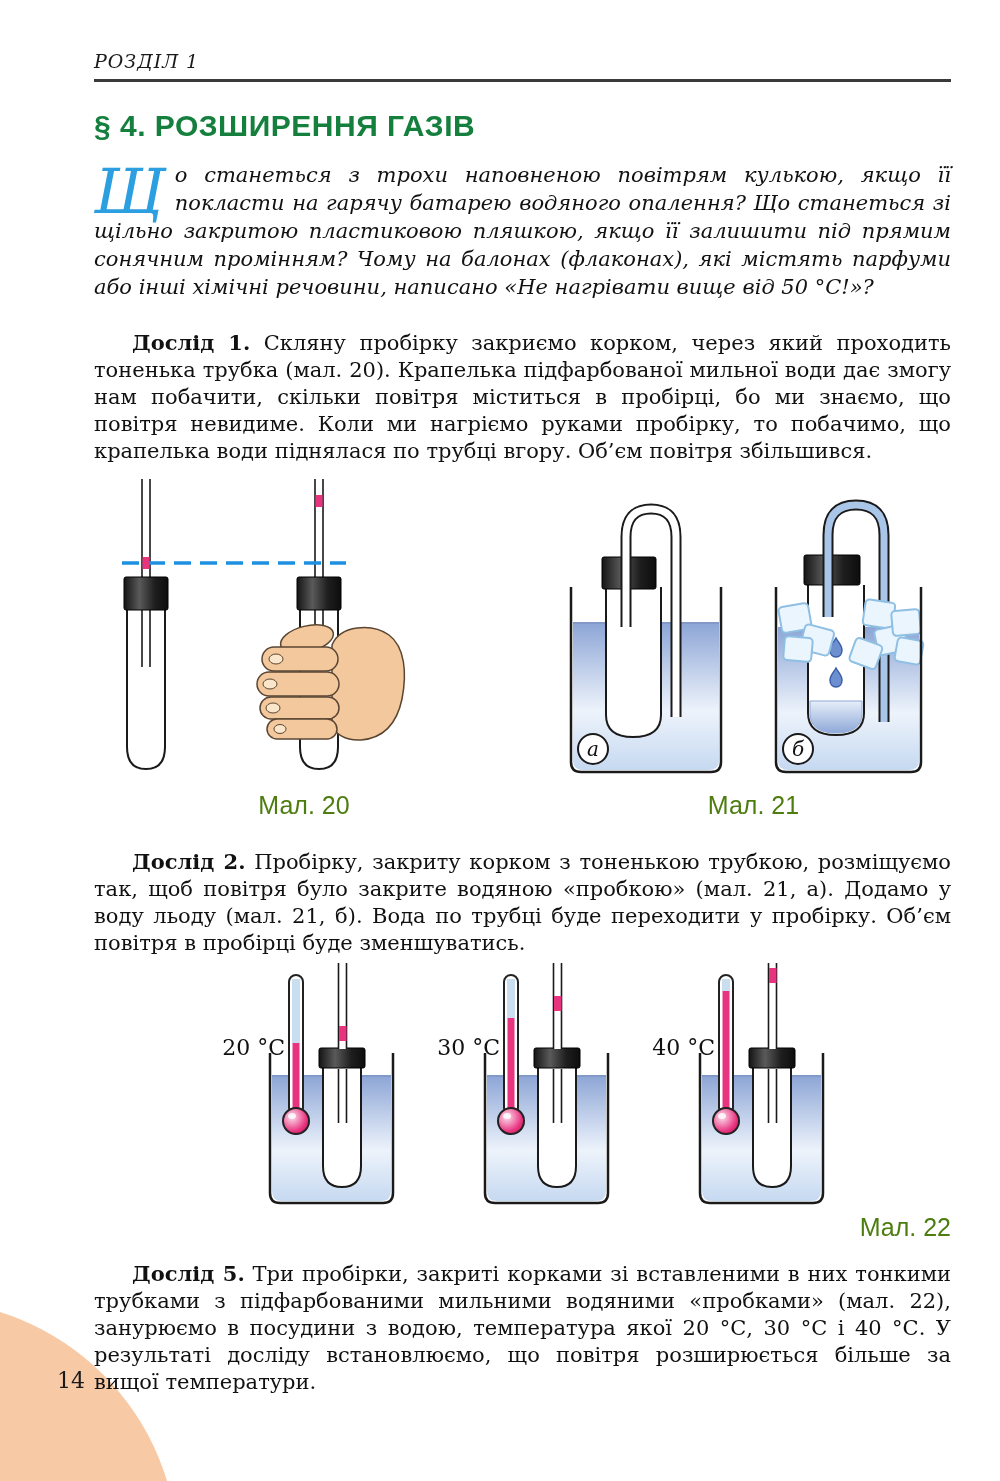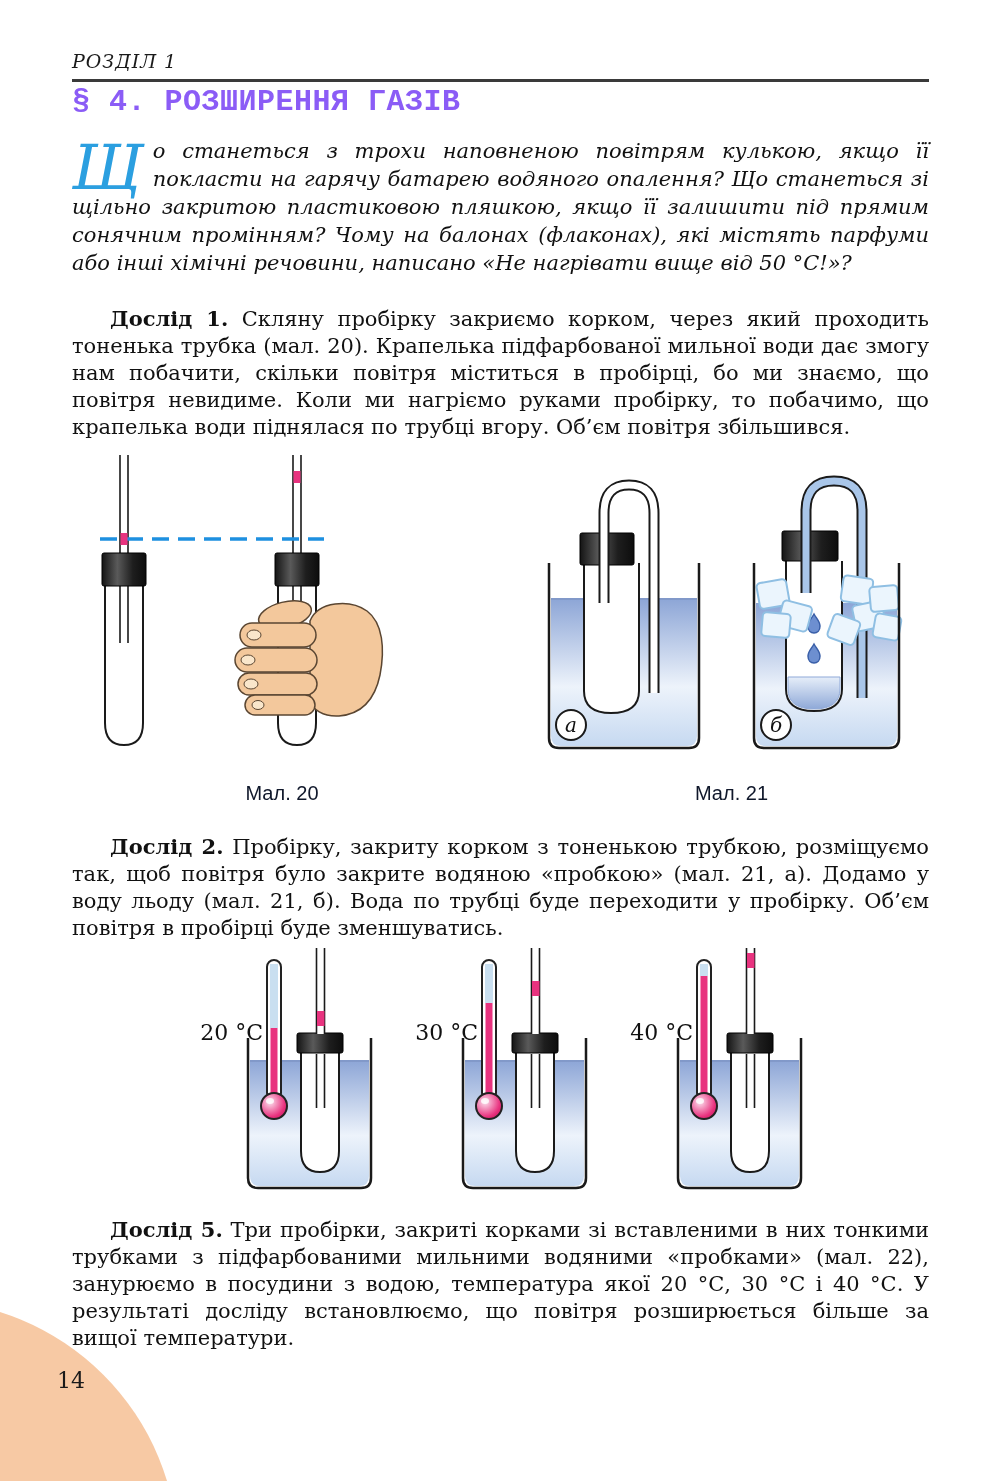--- a/index.html
+++ b/index.html
@@ -1,35 +1,35 @@
 <!DOCTYPE html>
 <html><head>
 <meta charset="utf-8">
 <style>
   html,body{margin:0;padding:0;background:#fff;}
   .page{position:relative;width:1000px;height:1481px;background:#fff;overflow:hidden;
         font-family:"DejaVu Serif",serif;color:#111;}
   .peach-circle{position:absolute;left:-332px;top:1300px;width:510px;height:510px;
         border-radius:50%;background:#f7c9a4;z-index:0;}
-  .content{position:absolute;left:72px;top:50px;width:857px;z-index:1;}
+  .content{position:absolute;left:94px;top:50px;width:857px;z-index:1;}
   .chapter{font-style:italic;font-size:19px;letter-spacing:1px;color:#1a1a1a;}
   .rule{border:none;border-top:3px solid #3a3a3a;margin:7px 0 0 0;}
-  .title{margin-top:3px;font-family:Liberation Mono, monospace;font-weight:bold;
-        font-size:30px;letter-spacing:0.5px;color:#8b5cf6;}
+  .title{margin-top:27px;font-family:Liberation Sans, sans-serif;font-weight:bold;
+        font-size:30px;letter-spacing:0.5px;color:#15803d;}
   .intro{margin-top:18px;font-style:italic;font-size:21px;line-height:28px;
         text-align:justify;font-weight:500;}
   .dropcap{float:left;font-size:62px;line-height:50px;color:#2b9fe0;
         margin:6px 10px 0 0;font-style:italic;}
   .para{margin-top:28px;font-size:21px;line-height:27px;text-align:justify;
         text-indent:38px;}
   .para b{font-weight:bold;}
   .fig-row{display:flex;justify-content:space-between;align-items:flex-start;margin-top:12px;}
   .figure{text-align:center;}
-  .fig-caption{font-family:"Liberation Sans",sans-serif;font-size:20px;color:#0f172a;
-        margin-top:15px;}
+  .fig-caption{font-family:"Liberation Sans",sans-serif;font-size:25px;color:#4d7c0f;
+        margin-top:0;}
   .fig22wrap{text-align:right;margin-top:6px;}
   .fig22wrap svg{display:block;margin:0 auto;}
   .pagenum{position:absolute;left:57px;top:1368px;font-size:22px;color:#1a1a1a;z-index:2;}
   svg text.circlbl{font-family:"DejaVu Serif",serif;font-style:italic;font-size:20px;fill:#111;}
   svg text.templbl{font-family:"DejaVu Serif",serif;font-size:22px;fill:#111;}
 </style>
 </head>
 <body>
 
 <div class="page">
@@ -232,19 +232,20 @@
           <line x1="563.5" y1="106" x2="563.5" y2="160" stroke="#1a1a1a" stroke-width="1.6"></line>
           <rect x="536" y="85" width="46" height="20" rx="2" fill="url(#cork)" stroke="#000" stroke-width="1"></rect>
           <rect x="555" y="0" width="9" height="86" fill="#fff"></rect>
           <line x1="555.5" y1="0" x2="555.5" y2="86" stroke="#1a1a1a" stroke-width="1.6"></line>
           <line x1="563.5" y1="0" x2="563.5" y2="86" stroke="#1a1a1a" stroke-width="1.6"></line>
           <rect x="556" y="5" width="7.5" height="15" fill="#e8337f"></rect>
           <path d="M487,90 V230 Q487,240 497,240 H600 Q610,240 610,230 V90" fill="none" stroke="#1a1a1a" stroke-width="2.5"></path>
           <text class="templbl" x="502" y="92" text-anchor="end">40 °С</text>
         </g>
       </svg>
+      <div class="fig-caption">Мал. 22</div>
     </div>
 
     <div class="para" style="margin-top:18px;">
       <b>Дослід 5.</b><span> Три пробірки, закриті корками зі вставленими в них тонкими трубками з підфарбованими мильними водяними «пробками» (мал. 22), занурюємо в посудини з водою, температура якої 20 °С, 30 °С і 40 °С. У результаті досліду встановлюємо, що повітря розширюється більше за вищої температури.</span>
     </div>
   </div>
 </div>
 
 </body></html>

